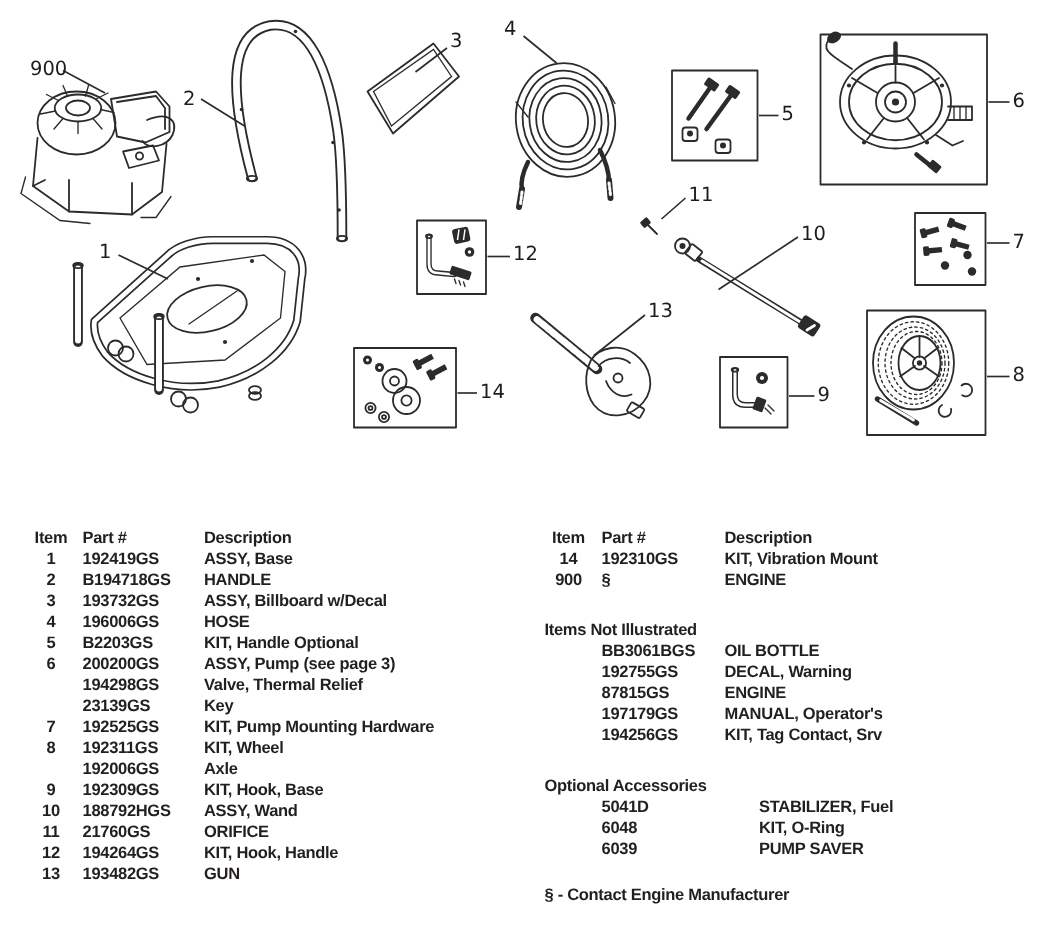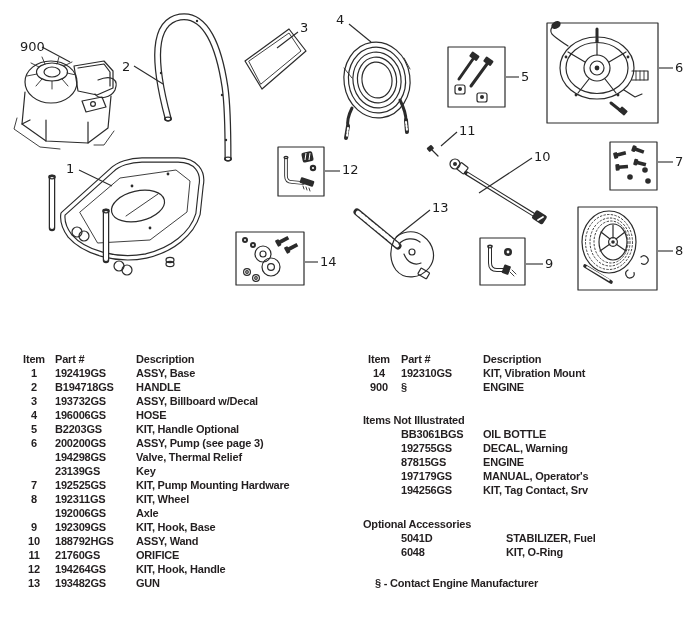--- a/index.html
+++ b/index.html
@@ -25,21 +25,21 @@
   .tbl{position:absolute;font-size:11px;line-height:14px;font-weight:bold;letter-spacing:-0.2px;}
   .tbl-left{left:21px;top:352px;width:335px;}
   .tbl-right{left:363px;top:352px;width:326px;}
   .row{display:grid;column-gap:8px;}
   .tbl-left .row{grid-template-columns:26px 73px 1fr;}
   .tbl-right .row{grid-template-columns:32px 76px 1fr;column-gap:6px;}
   .tbl-right .row.wide{grid-template-columns:32px 99px 1fr;}
   .c-item{text-align:center;}
   .sec-title{margin:0;padding:0;font-size:11px;line-height:14px;}
   .gap19{height:19px;} .gap20{height:20px;}
-  .footnote{margin:17px 0 0 12px;font-size:11px;line-height:14px;}
+  .footnote{margin:17px 0 0 0;font-size:11px;line-height:14px;}
 </style>
 </head>
 <body>
 
 <div class="page">
 
   <svg width="691" height="345" viewBox="0 0 691 345">
 
     <g>
       <path class="ln" d="M74,66 L104,61 L113,71 L113,88 L97,95 L78,91 Z"></path>
@@ -475,18 +475,23 @@
           <span>5041D</span>
           <span>STABILIZER, Fuel</span>
         </div>
 
         <div class="row wide">
           <span class="c-item"></span>
           <span>6048</span>
           <span>KIT, O-Ring</span>
         </div>
 
+        <div class="row wide">
+          <span class="c-item"></span>
+          <span>6039</span>
+          <span>PUMP SAVER</span>
+        </div>
       </div>
 
     <p class="footnote">§ - Contact Engine Manufacturer</p>
   </section>
 
 </div>
 
 </body></html>

